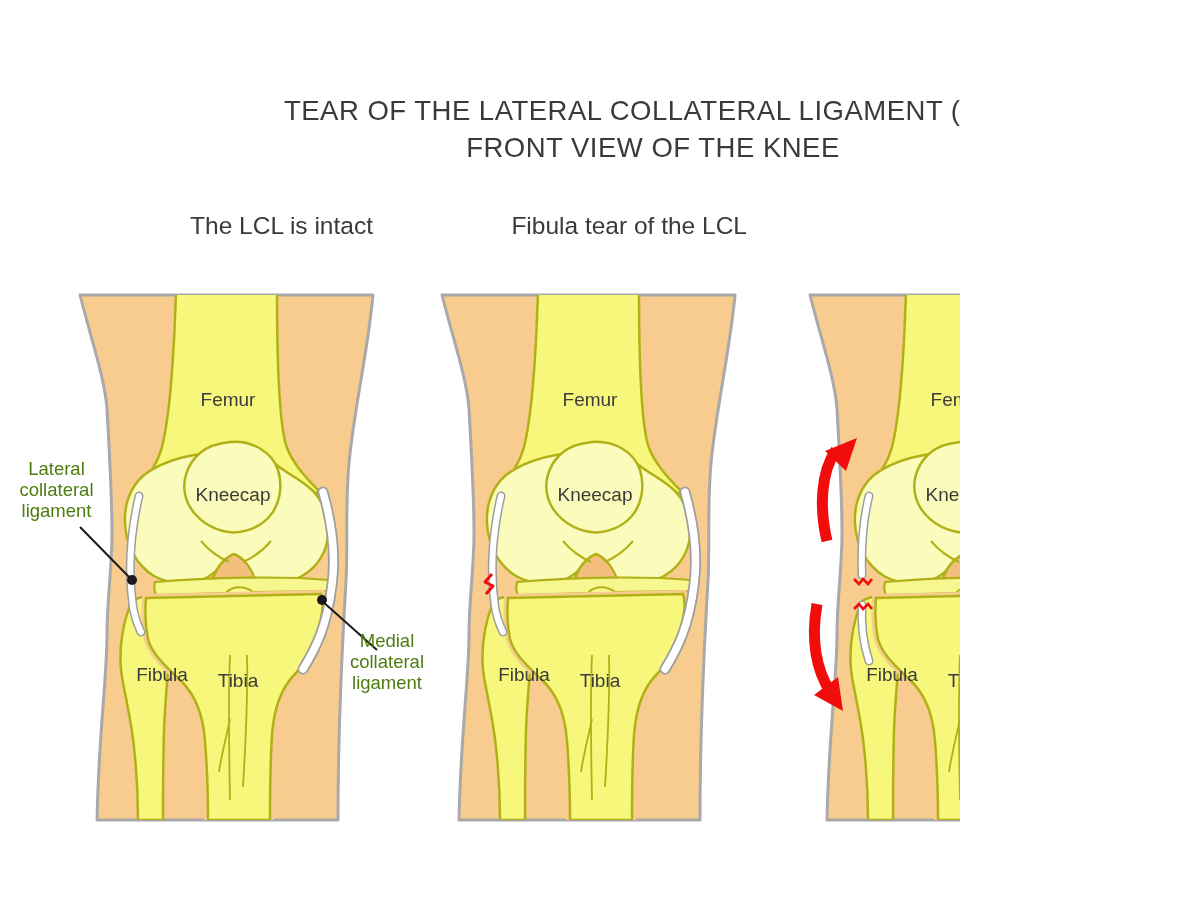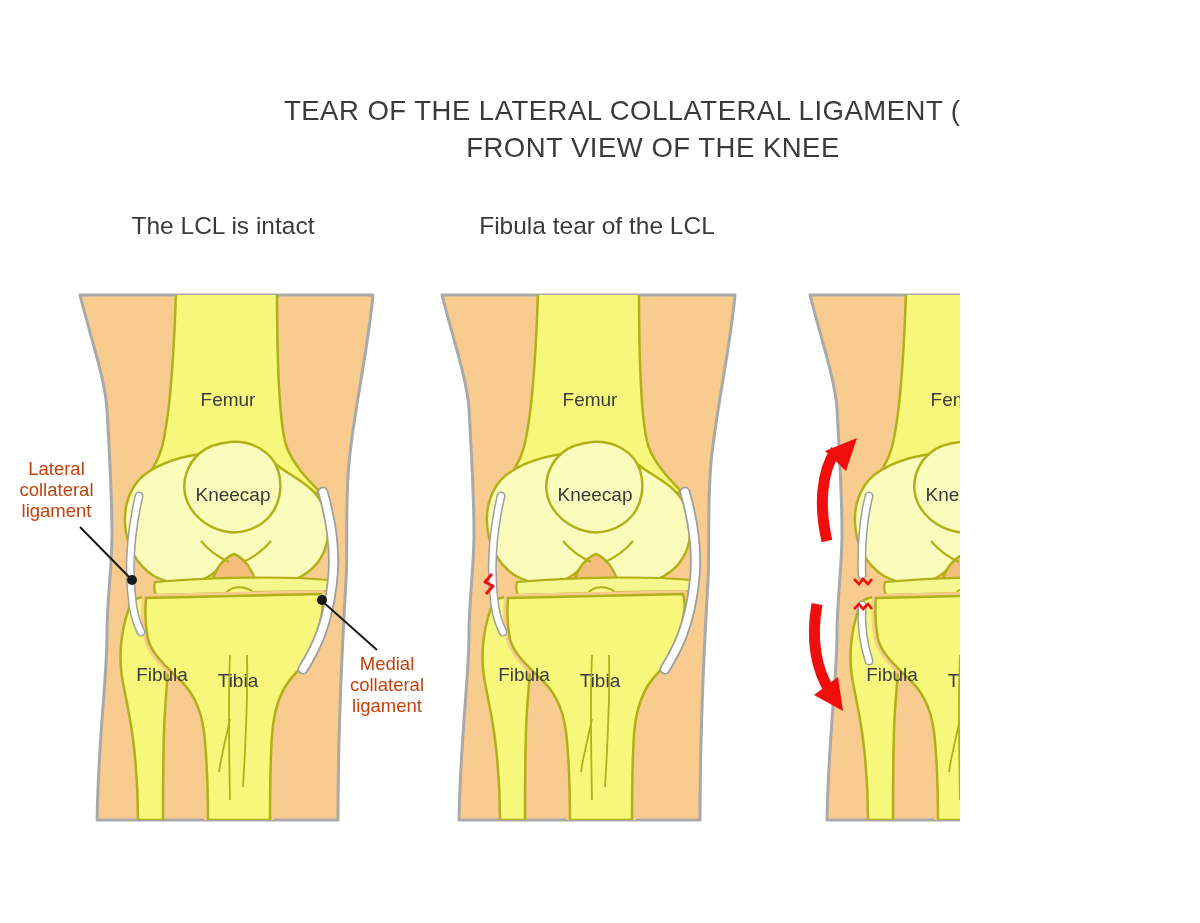--- a/index.html
+++ b/index.html
@@ -7,28 +7,28 @@
     position:relative;width:960px;height:923px;background:#ffffff;overflow:hidden;
     font-family:"Liberation Sans", sans-serif;color:#3f3f3f;
   }
   .canvas svg{position:absolute;left:0;top:0;}
   .txt{position:absolute;white-space:pre-line;}
   .title{
     left:103px;top:92px;width:1100px;text-align:center;
     font-size:27.5px;line-height:37px;letter-spacing:.5px;color:#3a3a3a;font-weight:400;
   }
   .subtitle{
-    top:212px;width:300px;text-align:center;font-size:24.5px;color:#3a3a3a;
+    top:212px;width:300px;text-align:right;font-size:24.5px;color:#3a3a3a;
   }
   .s1{left:73px;} .s2{left:447px;} .s3{left:838px;}
   .ann{
-    font-size:18.5px;line-height:21px;text-align:center;color:#c2410c;
+    font-size:18.5px;line-height:21px;text-align:center;color:#4d7c0f;
   }
   .lcl-label{left:4px;top:458px;width:105px;}
-  .mcl-label{left:312px;top:653px;width:150px;}
+  .mcl-label{left:312px;top:630px;width:150px;}
   .force-label{
     left:1098px;top:572px;width:84px;text-align:center;
     font-size:23px;line-height:28px;color:#111111;letter-spacing:.5px;margin-left:34px;
   }
 </style>
 </head>
 <body>
 
 <div class="canvas">
 

